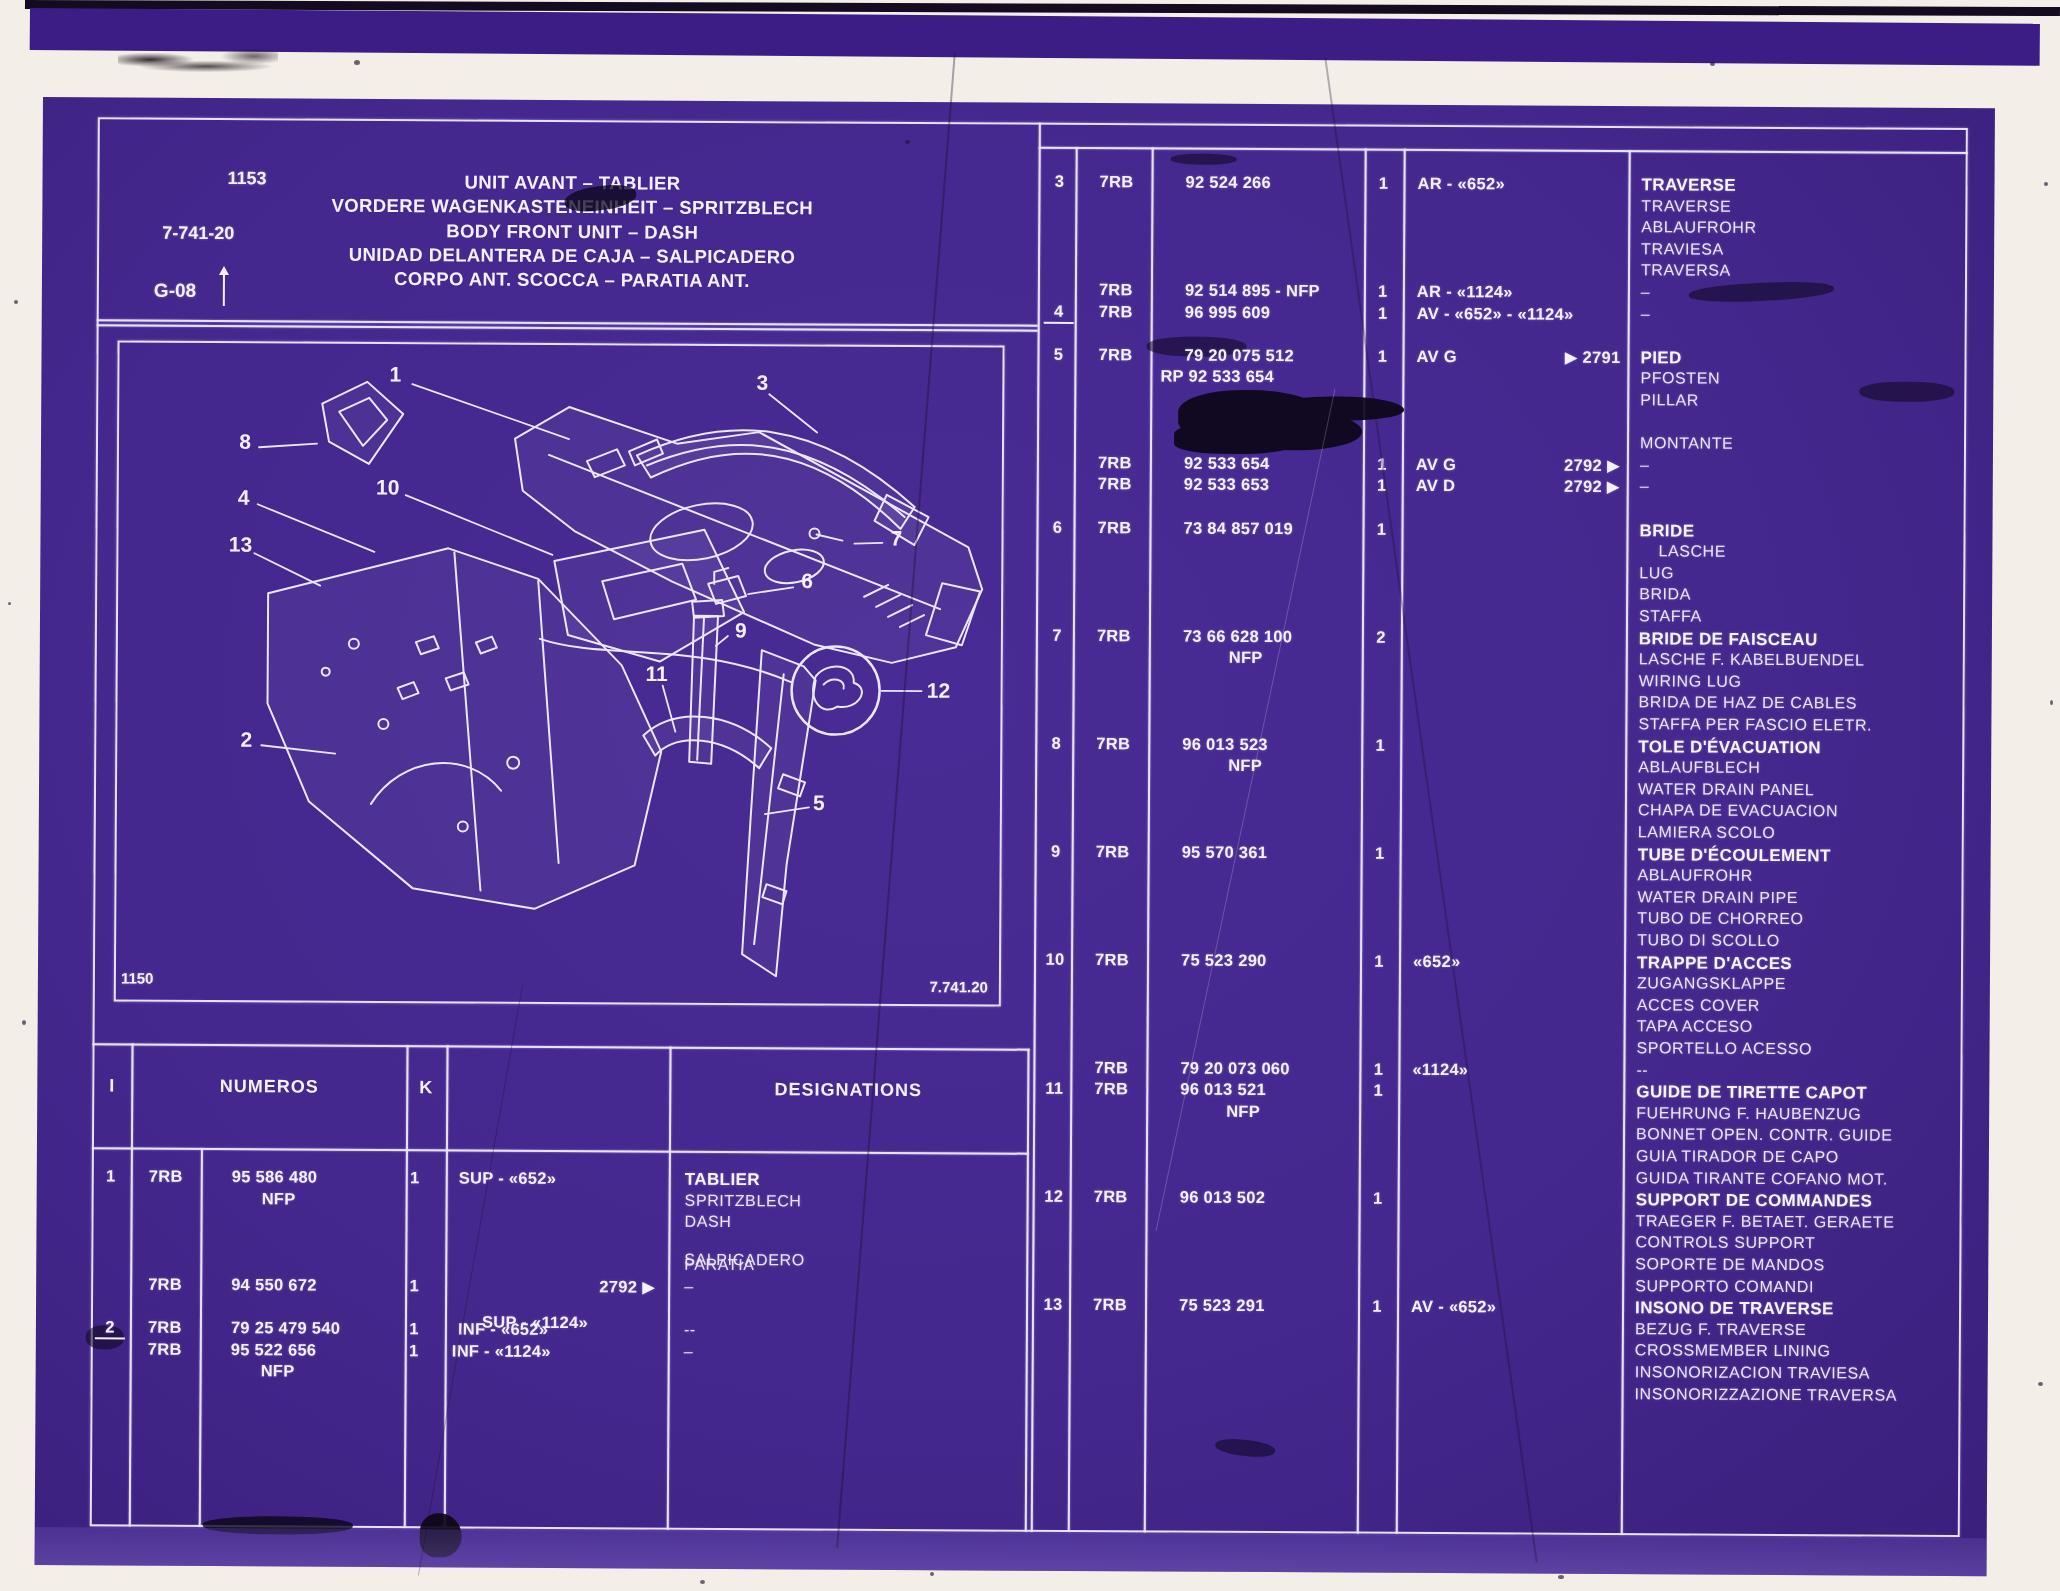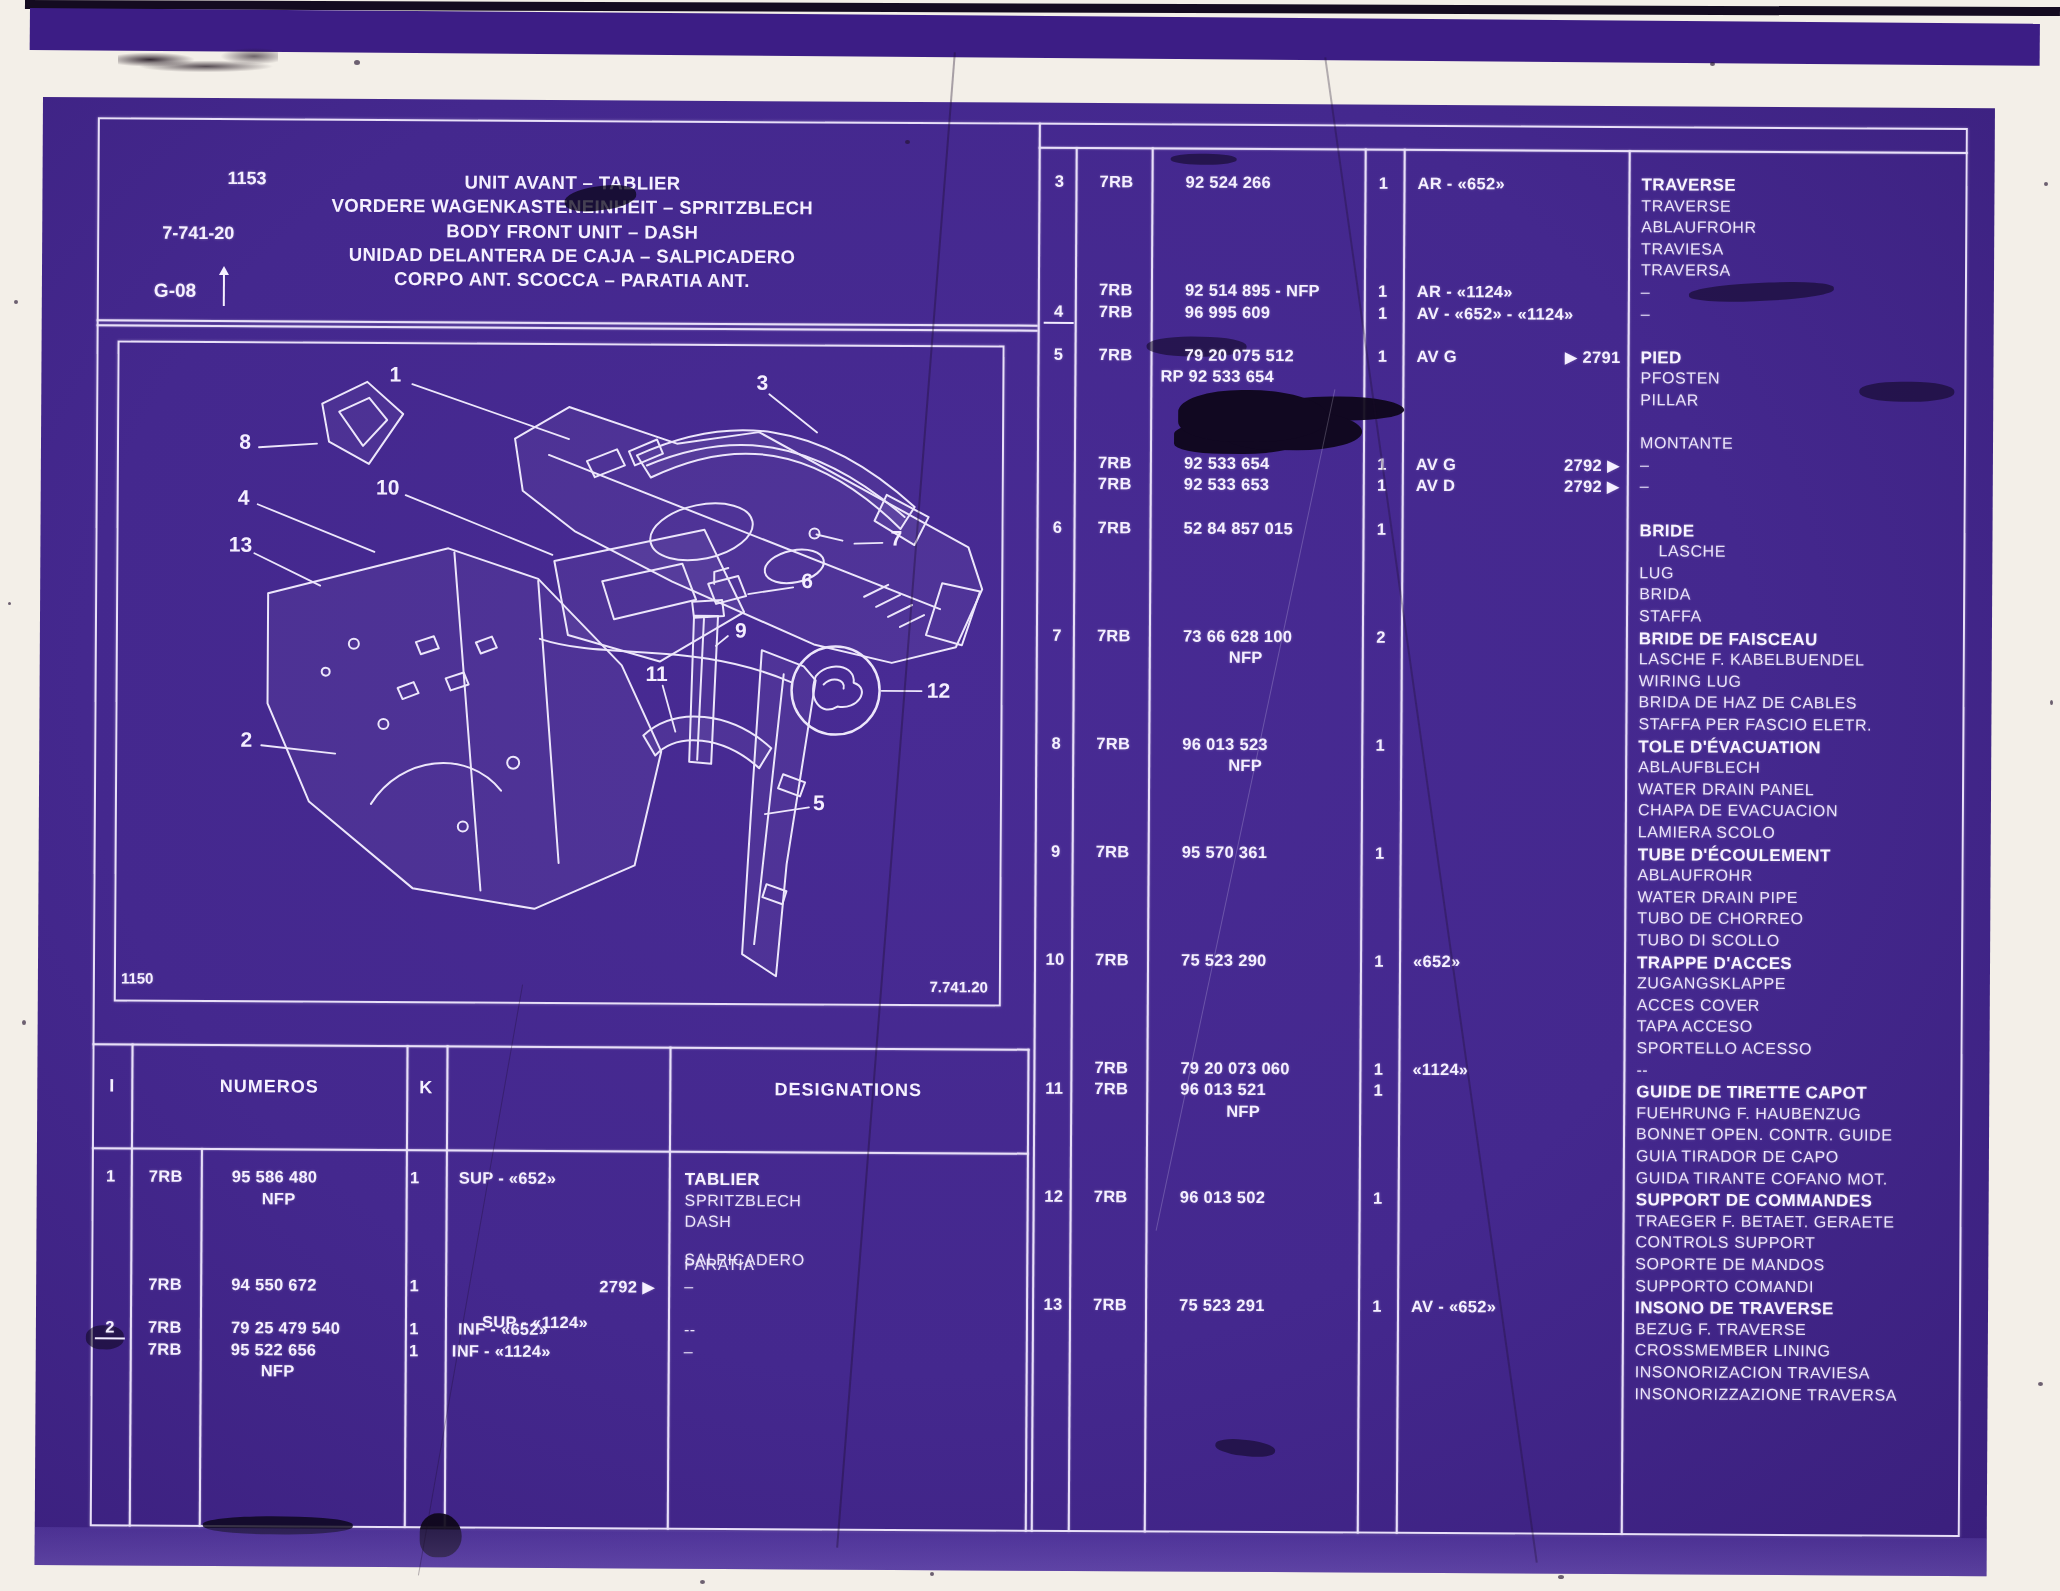--- a/index.html
+++ b/index.html
@@ -257,21 +257,21 @@
         <span style="left: 1143px;">92 533 653</span>
         <span class="cq" style="left: 1329px; width: 24px;">1</span>
         <span style="left: 1375px;">AV D</span>
         <span class="ca" style="left: 1429px; width: 150px;">2792 ▶</span>
         <span class="cd" style="left: 1599px;">–</span>
       </div>
       <div class="tl" style="top: 393px;"></div>
       <div class="tl" style="top: 414.6px;">
         <span class="ci" style="left: 1002px; width: 30px;">6</span>
         <span style="left: 1057px;">7RB</span>
-        <span style="left: 1143px;">52 84 857 015</span>
+        <span style="left: 1143px;">73 84 857 019</span>
         <span class="cq" style="left: 1329px; width: 24px;">1</span>
         <span class="cd b" style="left: 1599px;">BRIDE</span>
       </div>
       <div class="tl" style="top: 436.2px;">
         <span class="cd" style="left: 1599px; margin-left: 19px;">LASCHE</span>
       </div>
       <div class="tl" style="top: 457.8px;">
         <span class="cd" style="left: 1599px;">LUG</span>
       </div>
       <div class="tl" style="top: 479.4px;">

